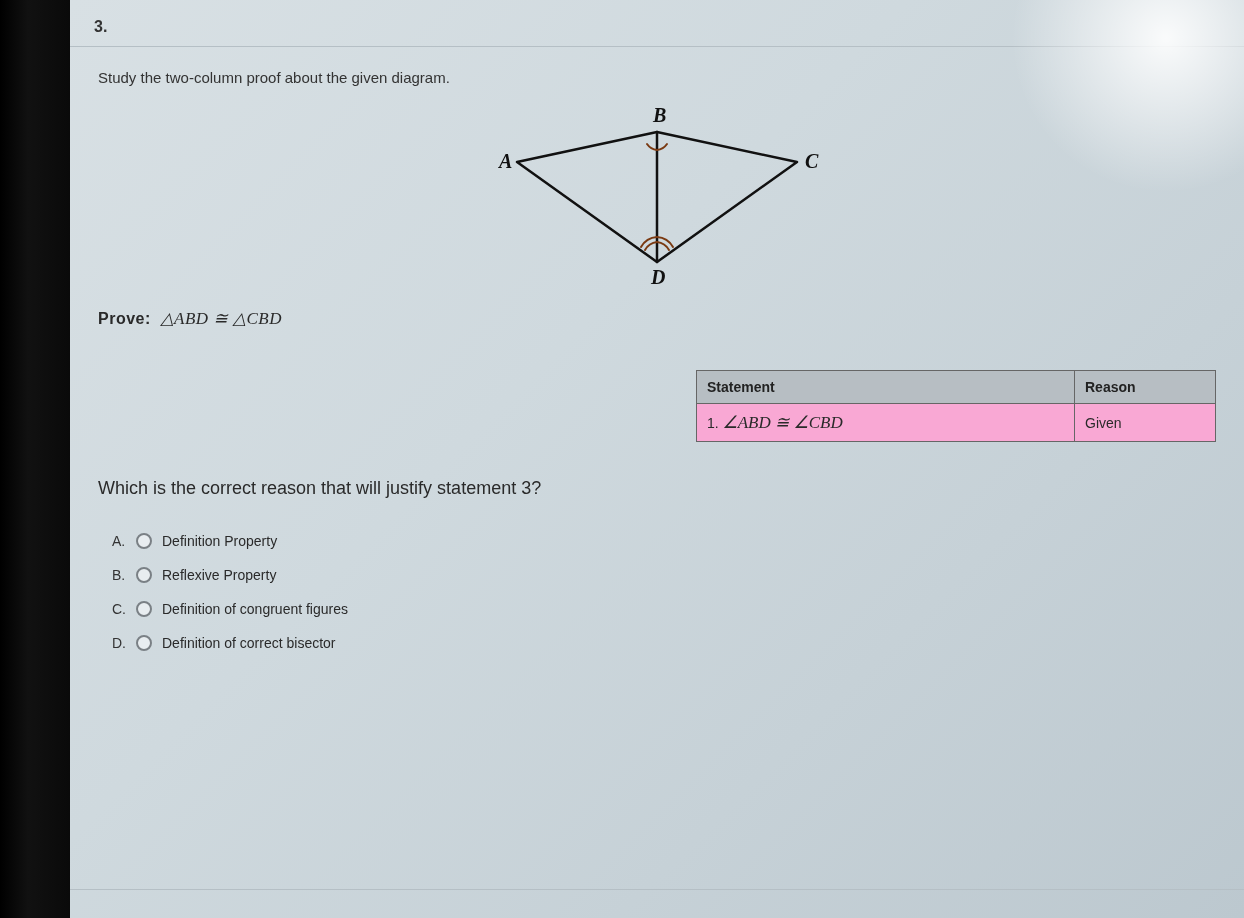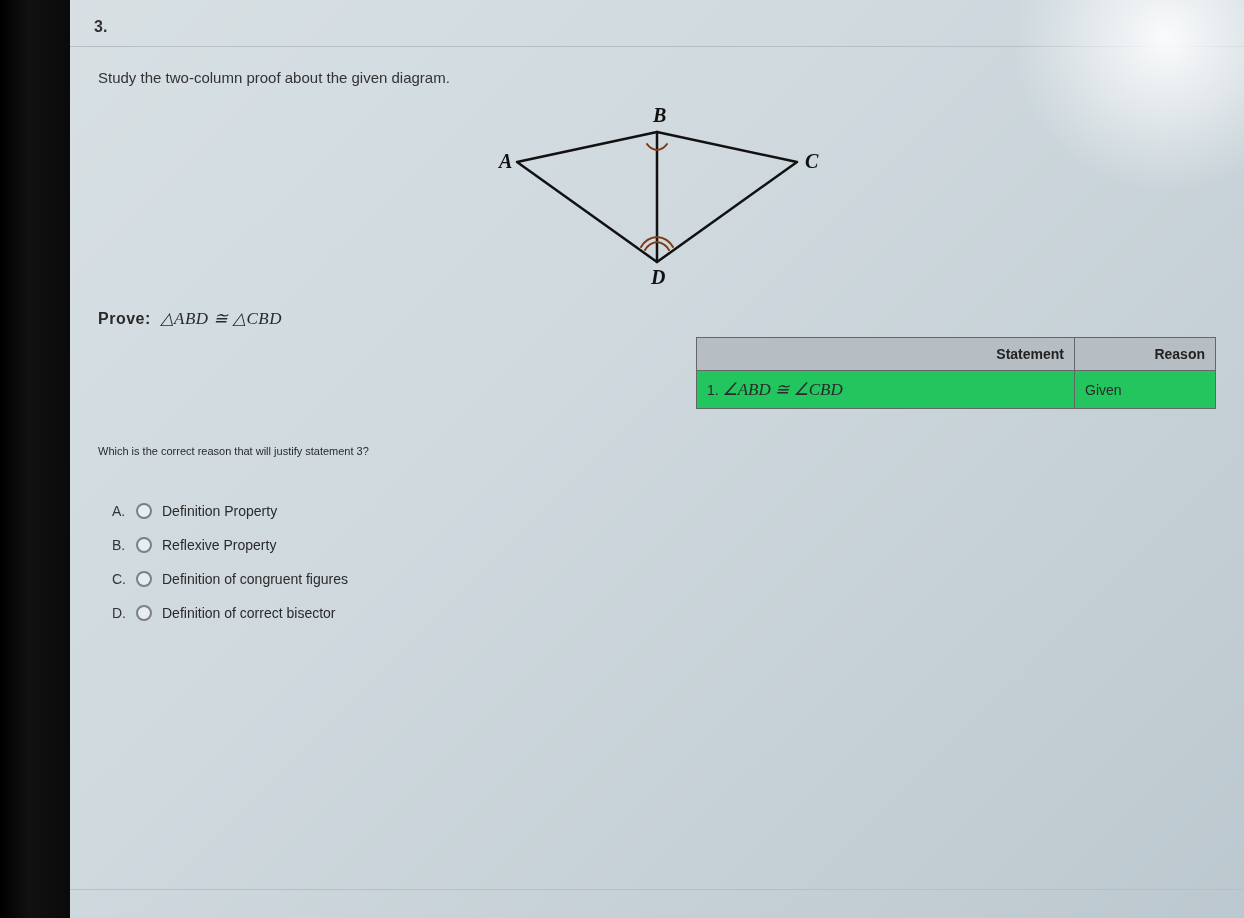--- a/index.html
+++ b/index.html
@@ -27,32 +27,32 @@
   .qnum {
     padding: 18px 24px 10px 24px;
     font-weight: bold;
     font-size: 16px;
     color: #333;
     border-bottom: 1px solid #b5bfc5;
   }
   .content { padding: 22px 28px 28px 28px; color:#2a2a2a; }
   .instr { font-size: 15px; margin-bottom: 16px; color:#333; }
   .diagram-wrap { display:flex; justify-content:center; margin-bottom:16px; }
-  .prove { font-size: 16px; margin-bottom: 8px; letter-spacing:0.5px; }
+  .prove { font-size: 16px; margin-bottom: 41px; letter-spacing:0.5px; }
   .prove b { font-weight:bold; }
   .mathit { font-family: "Times New Roman", serif; font-style: italic; font-size: 17px; }
   .table-wrap { display:flex; justify-content:flex-end; margin-top:6px; margin-bottom:36px; padding-right:0px;}
   table.proof { border-collapse: collapse; width: 520px; background: #e3e8eb; }
   table.proof th, table.proof td { border:1px solid #666; padding:8px 10px; font-size:14px; }
-  table.proof th { background:#b7bec3; text-align:right; font-weight:bold; color:#222;}
-  table.proof td { background:#22c55e; }
+  table.proof th { background:#b7bec3; text-align:left; font-weight:bold; color:#222;}
+  table.proof td { background:#f9a8d4; }
   table.proof td.stcell { font-family:"Times New Roman",serif; font-size:15px;}
   table.proof td .idx { font-family: Verdana, sans-serif; font-size:14px; }
   .overline { text-decoration: overline; font-style: italic; }
-  .followup { font-size:11px; color:#2a2a2a; margin-bottom:36px;}
+  .followup { font-size:18px; color:#2a2a2a; margin-bottom:24px;}
   .options { padding-left: 14px; }
   .opt { display:flex; align-items:center; gap:10px; padding:10px 0 8px 0; font-size:14px; color:#2a2a2a;}
   .opt .letter { font-size:14px; color:#333; width:14px;}
   .radio {
     width:16px; height:16px; border-radius:50%;
     border:2px solid #7a8085; background:#e8edf0;
     display:inline-block; flex-shrink:0;
   }
   .bottom-rule { position:absolute; left:0; right:0; bottom:28px; height:1px; background:#b5bfc5;}
   .glare {

